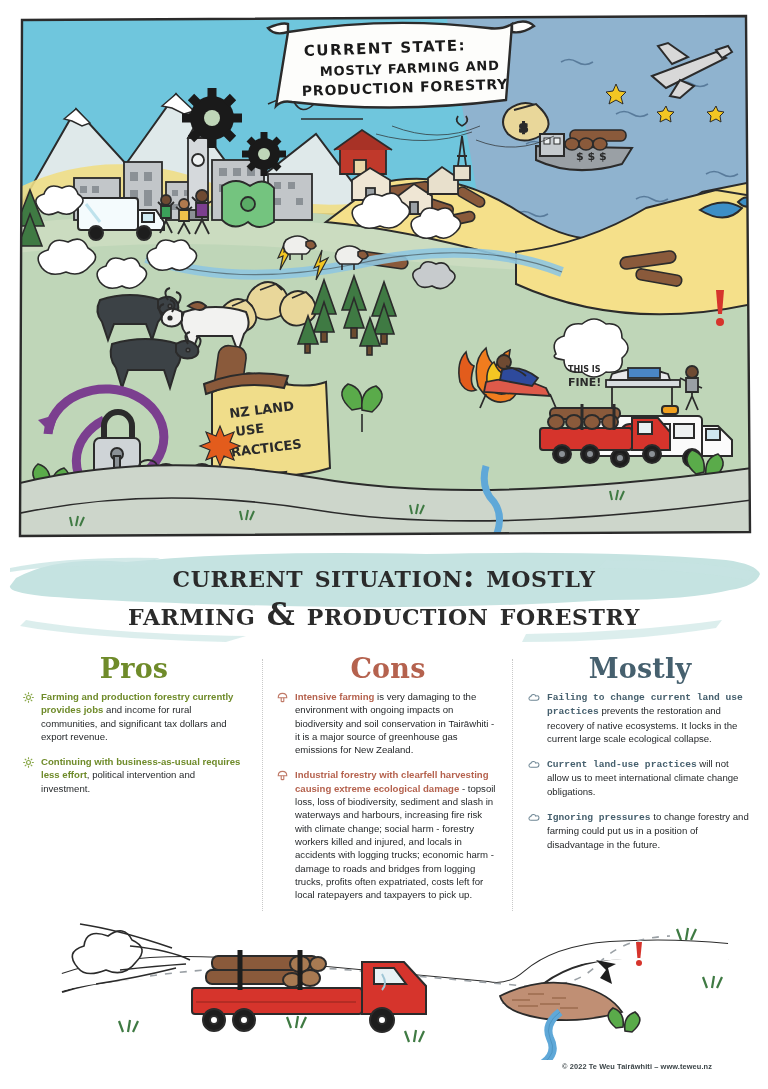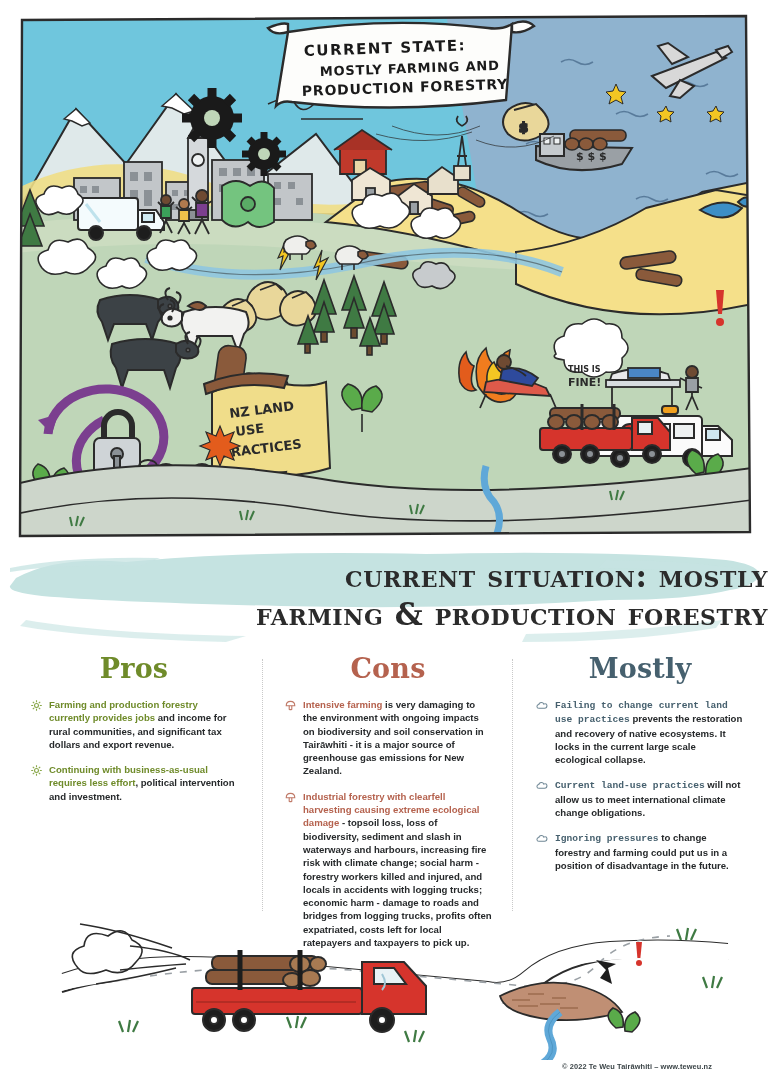--- a/index.html
+++ b/index.html
@@ -38,21 +38,21 @@
   }
   .title-brush {
     position: absolute;
     left: 6px; top: 2px;
     width: 756px; height: 92px;
   }
   .title-text {
     position: absolute;
     left: 0; top: 10px;
     width: 768px;
-    text-align: right;
+    text-align: center;
     font-family: "DejaVu Serif", serif;
     font-weight: 700;
     color: #2b2b2b;
     line-height: 1.22;
     letter-spacing: 0.6px;
   }
   .title-line {
     display: block;
     font-size: 31px;
     font-variant: small-caps;
@@ -93,21 +93,21 @@
     top: 4px;
     width: 1px;
     height: 252px;
     border-left: 1px dotted #c9c9c9;
   }
   .divider-1 { left: 262px; }
   .divider-2 { left: 512px; }
 
   ul.bullets {
     list-style: none;
-    margin: 16px; padding: 0;
+    margin: 8px; padding: 0;
   }
   ul.bullets > li {
     position: relative;
     padding-left: 19px;
     margin-bottom: 12px;
     font-size: 9.6px;
     line-height: 13.3px;
     color: #26292b;
     font-weight: 600;
     text-align: left;
@@ -115,21 +115,21 @@
   .bullet-icon {
     position: absolute;
     left: 0; top: 1px;
     width: 13px; height: 13px;
     display: block;
   }
   .b-lead { font-weight: 800; }
   .col-pros  .b-lead { color: #6f8b2a; }
   .col-cons  .b-lead { color: #b5624e; text-align: right; }
   .col-risks .b-lead { color: #46606e; font-family: Liberation Mono, monospace; }
-  .b-rest { font-weight: 700; color: #26292b; }
+  .b-rest { font-weight: 400; color: #26292b; }
 
   
   .bottom-illus {
     position: absolute;
     left: 0; top: 900px;
     width: 768px; height: 160px;
   }
 
   
   .footer {

